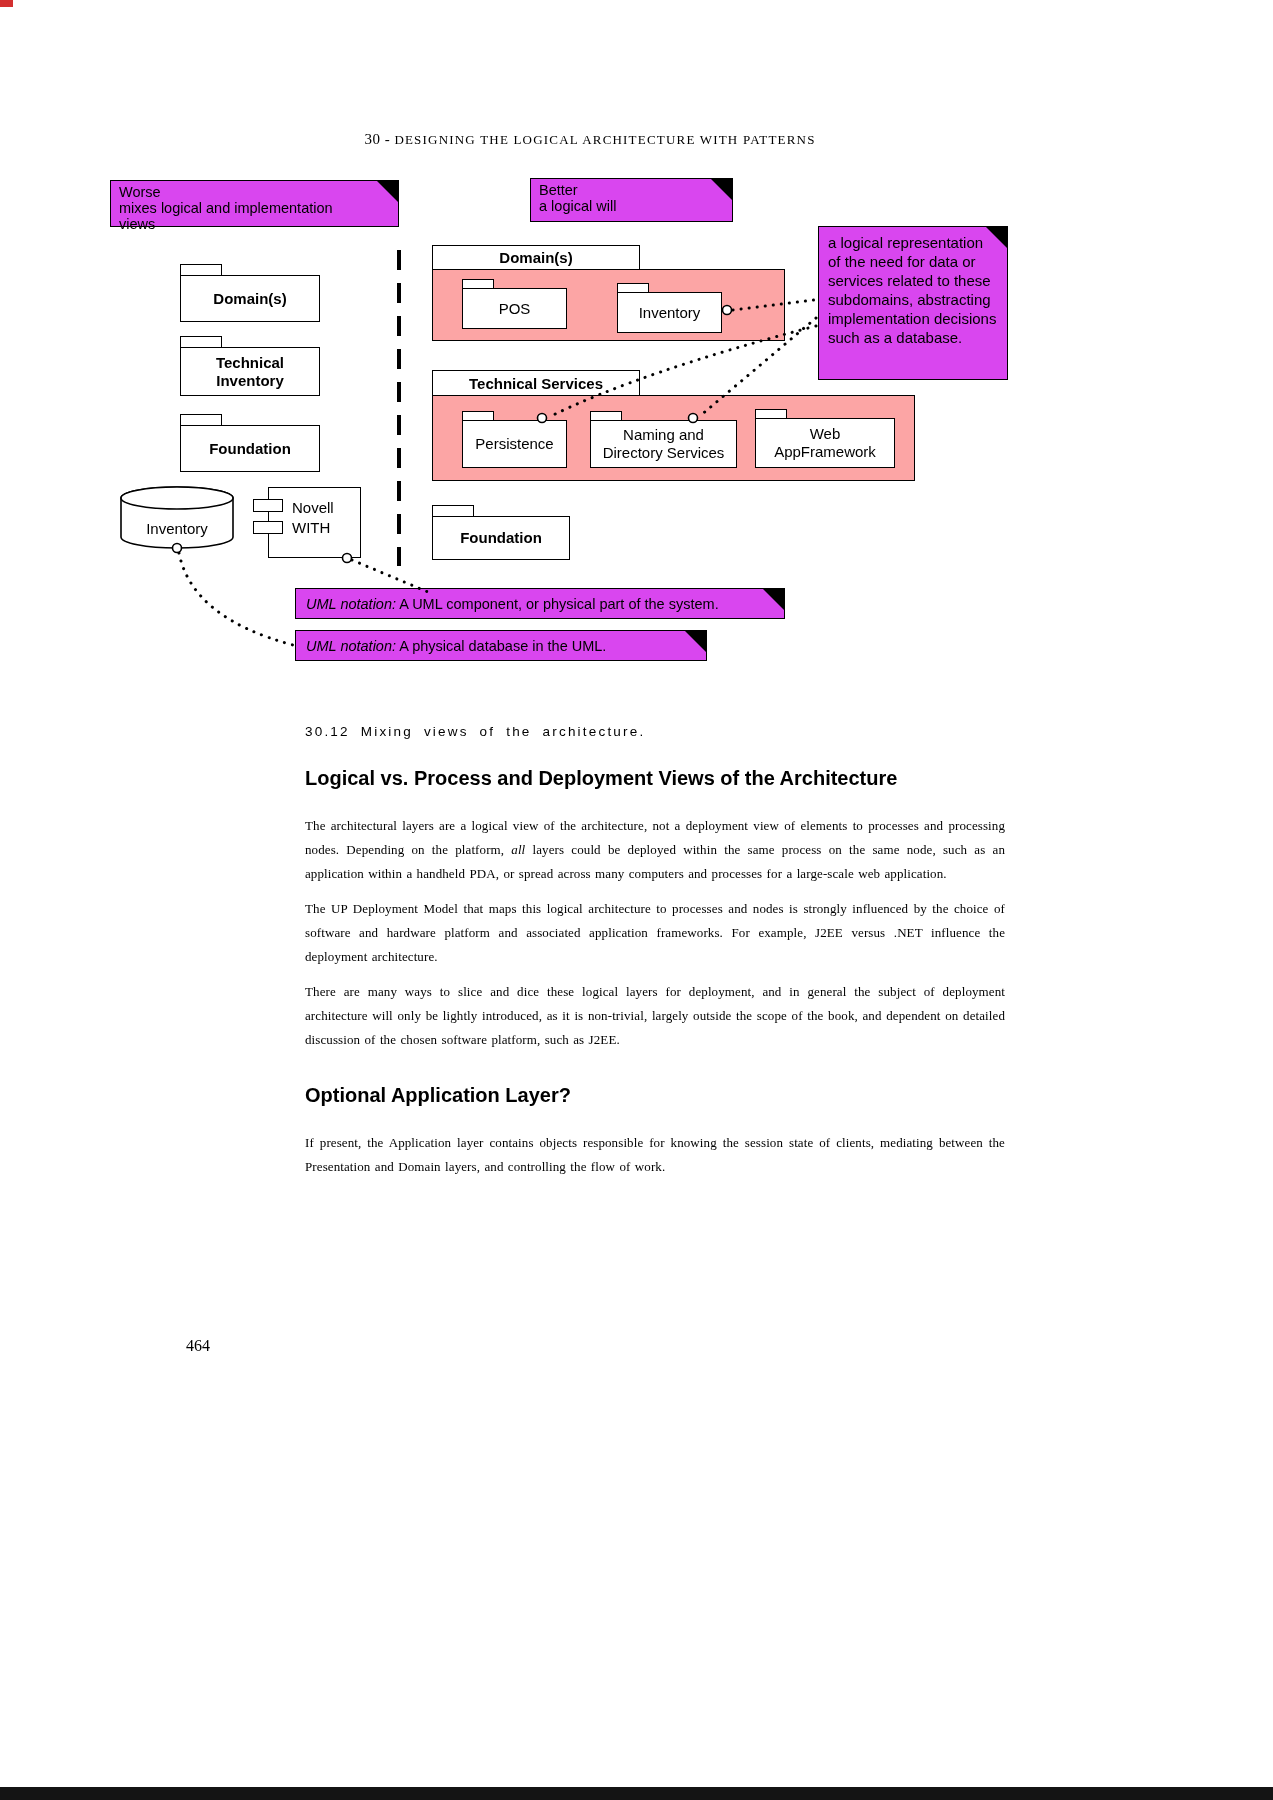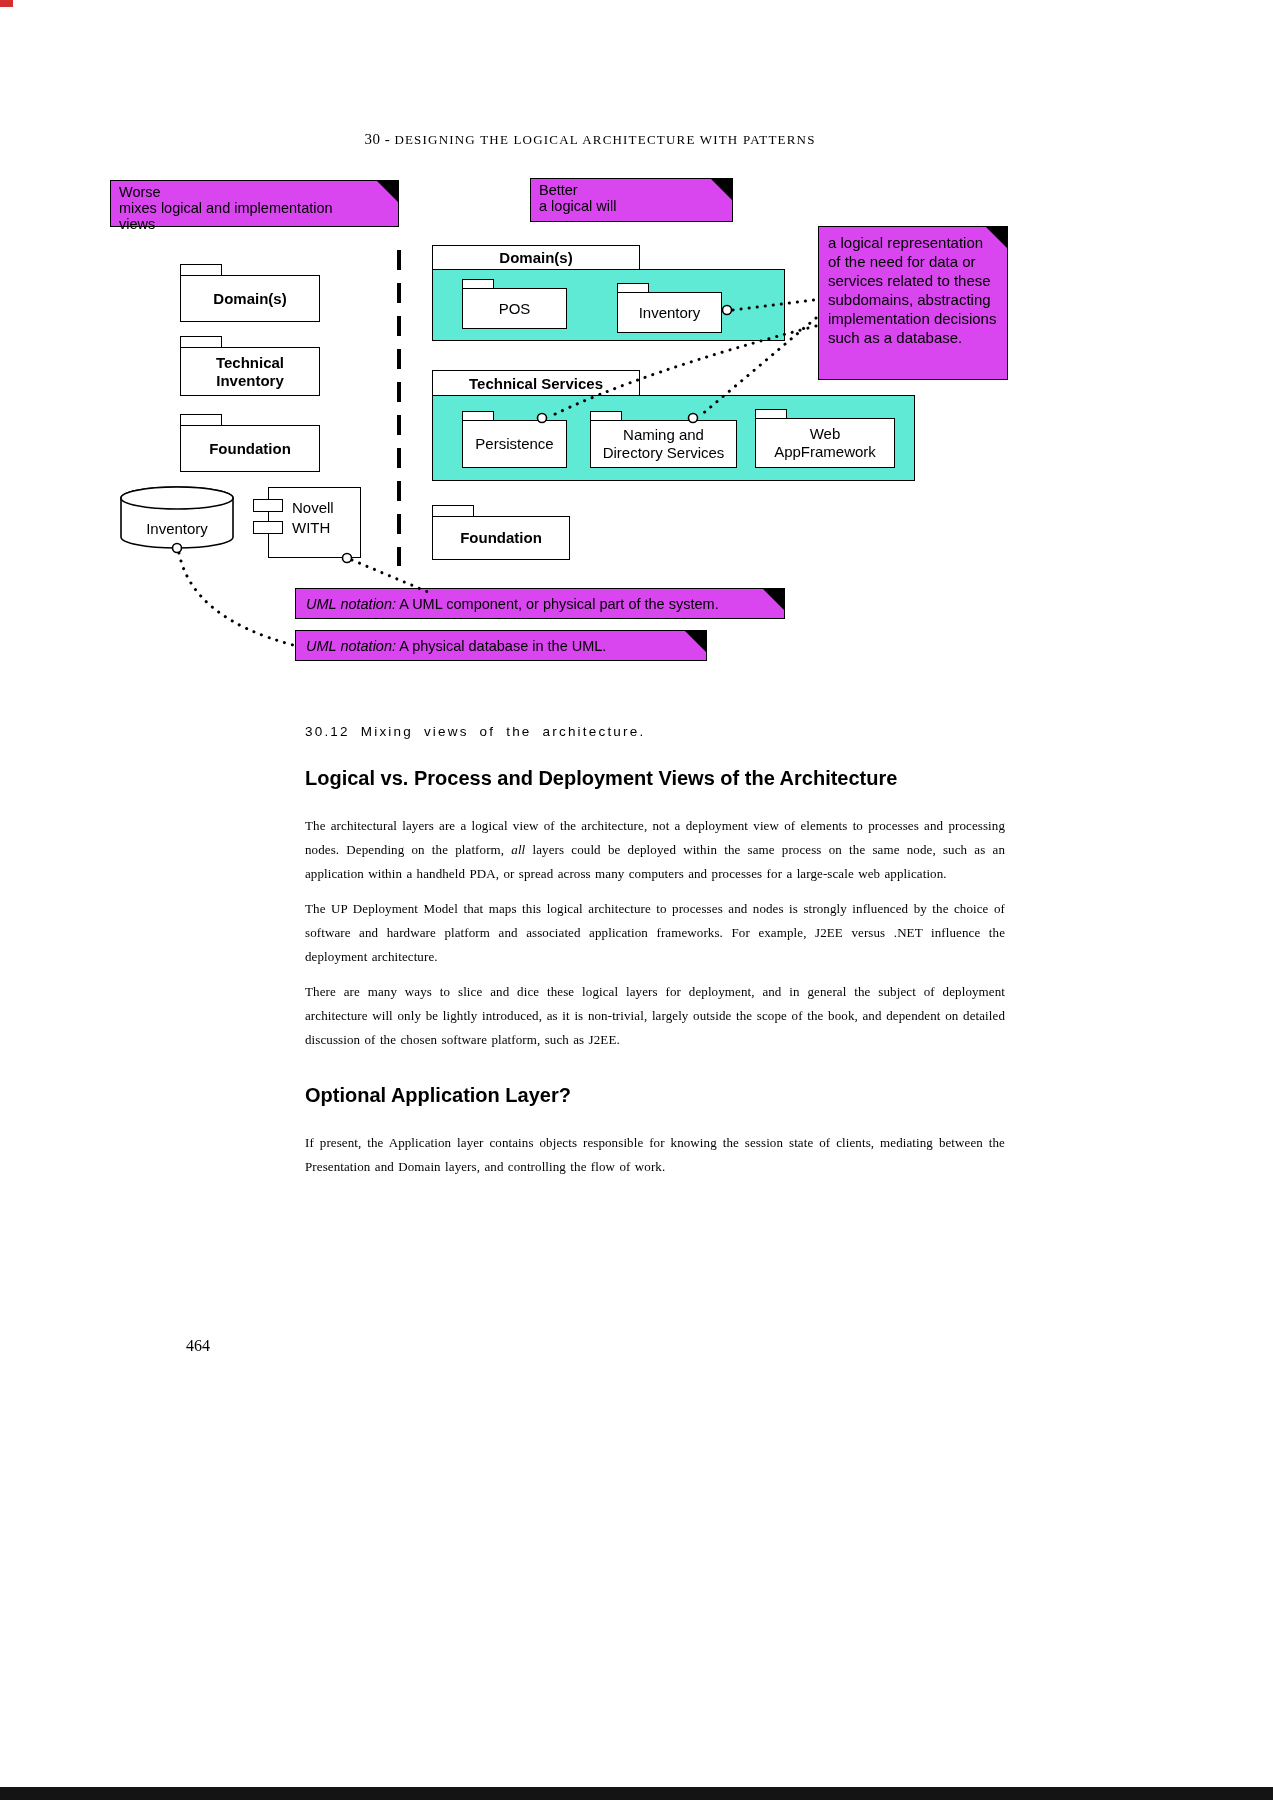--- a/index.html
+++ b/index.html
@@ -20,21 +20,21 @@
         clip-path:polygon(0 0,100% 0,100% 100%);}
   
   .pkg{position:absolute;z-index:1;}
   .ptab{border:1.5px solid #000;border-bottom:none;background:#fff;box-sizing:border-box;}
   .pbody{border:1.5px solid #000;background:#fff;box-sizing:border-box;
          display:flex;flex-direction:column;align-items:center;justify-content:center;
          text-align:center;font-size:15px;line-height:18px;}
   .bold{font-weight:bold;}
   .bigtab{border:1.5px solid #000;border-bottom:none;background:#fff;box-sizing:border-box;
           display:flex;align-items:center;justify-content:center;font-weight:bold;font-size:15px;}
-  .bigbody{border:1.5px solid #000;background:#5eead4;box-sizing:border-box;position:relative;text-decoration:underline;}
+  .bigbody{border:1.5px solid #000;background:#fca5a5;box-sizing:border-box;position:relative;text-decoration:underline;}
   
   .divider{position:absolute;left:397px;top:250px;width:4px;height:316px;
            background:repeating-linear-gradient(180deg,#000 0 20px,transparent 20px 33px);}
   
   .comp-rect{position:absolute;border:1.5px solid #000;background:#fff;box-sizing:border-box;z-index:2;}
   .comp-small{position:absolute;border:1.5px solid #000;background:#fff;box-sizing:border-box;z-index:3;}
   .comp-label{position:absolute;z-index:3;font-size:15px;line-height:20px;}
   .cyl-label{position:absolute;z-index:3;font-size:15px;text-align:center;}
   
   .connectors{position:absolute;left:0;top:0;z-index:5;pointer-events:none;}

